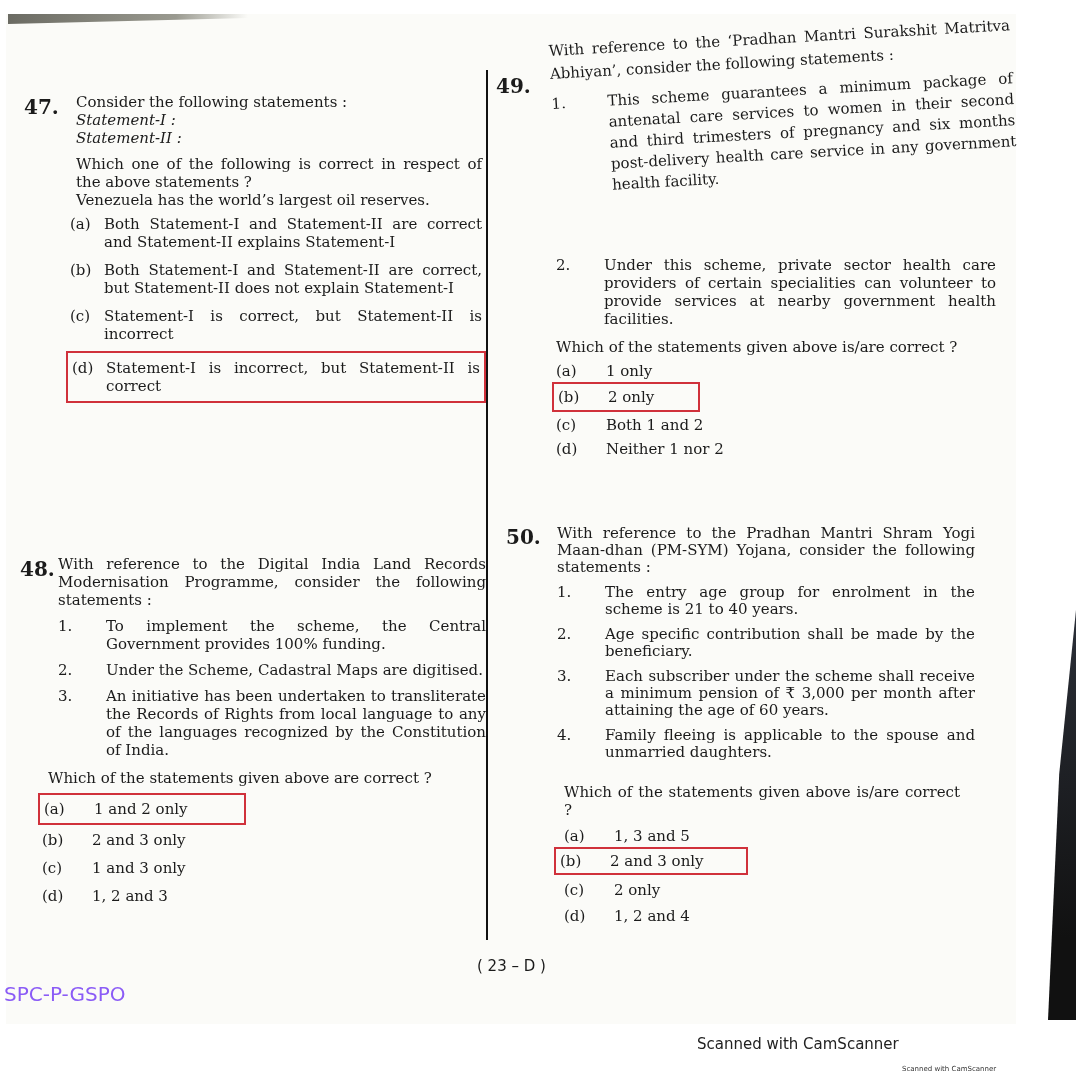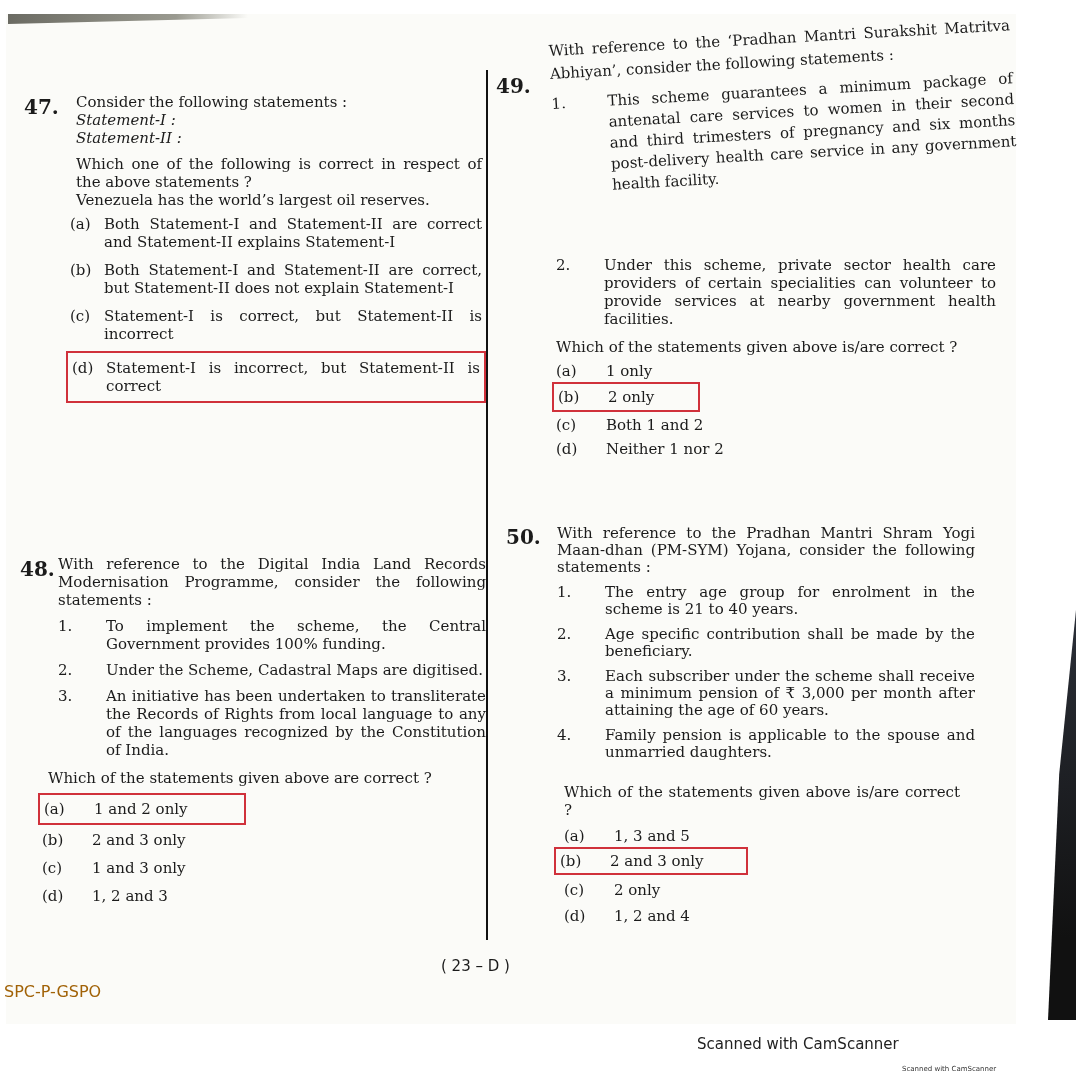--- a/index.html
+++ b/index.html
@@ -34,24 +34,24 @@
   .item { display: flex; margin-top: 8px; }
   .item .num { width: 48px; flex: none; }
   .item .txt { flex: 1; text-align: justify; }
   .opt { display: flex; margin-top: 6px; align-items: flex-start; }
   .opt .lab { width: 34px; flex: none; }
   .opt .otxt { flex: 1; }
   .opts-short .opt .lab { width: 50px; }
   .highlight { outline: 2px solid #d0313b; outline-offset: 2px; }
   .footer-code {
     position: absolute; left: 4px; top: 982px; font-family: "DejaVu Sans", sans-serif;
-    font-size: 16px; color: #a16207;
+    font-size: 20px; color: #8b5cf6;
   }
   .page-no {
-    position: absolute; left: 441px; top: 957px; font-family: "DejaVu Sans", sans-serif;
+    position: absolute; left: 477px; top: 957px; font-family: "DejaVu Sans", sans-serif;
     font-size: 15px;
   }
   .scan-big {
     position: absolute; left: 697px; top: 1035px; font-family: "DejaVu Sans", sans-serif;
     font-size: 15px; color: #222;
   }
   .scan-small {
     position: absolute; left: 902px; top: 1065px; font-family: "DejaVu Sans", sans-serif;
     font-size: 7px; color: #333;
   }
@@ -171,21 +171,21 @@
   <div class="item">
     <span class="num">2.</span>
     <span class="txt">Age specific contribution shall be made by the beneficiary.</span>
   </div>
   <div class="item">
     <span class="num">3.</span>
     <span class="txt">Each subscriber under the scheme shall receive a minimum pension of ₹ 3,000 per month after attaining the age of 60 years.</span>
   </div>
   <div class="item">
     <span class="num">4.</span>
-    <span class="txt">Family pension is applicable to the spouse and unmarried daughters.</span>
+    <span class="txt">Family fleeing is applicable to the spouse and unmarried daughters.</span>
   </div>
 </div>
 <div class="col" style="left:564px;top:783px;width:396px;">
   <div class="para">Which of the statements given above is/are correct ?</div>
   <div class="opts-short" style="width:180px;">
     <div class="opt" style="margin-top:8px;">
       <span class="lab">(a)</span>
       <span class="otxt">1, 3 and 5</span>
     </div>
     <div class="opt highlight" style="padding:1px 2px;margin-left:-6px;">

